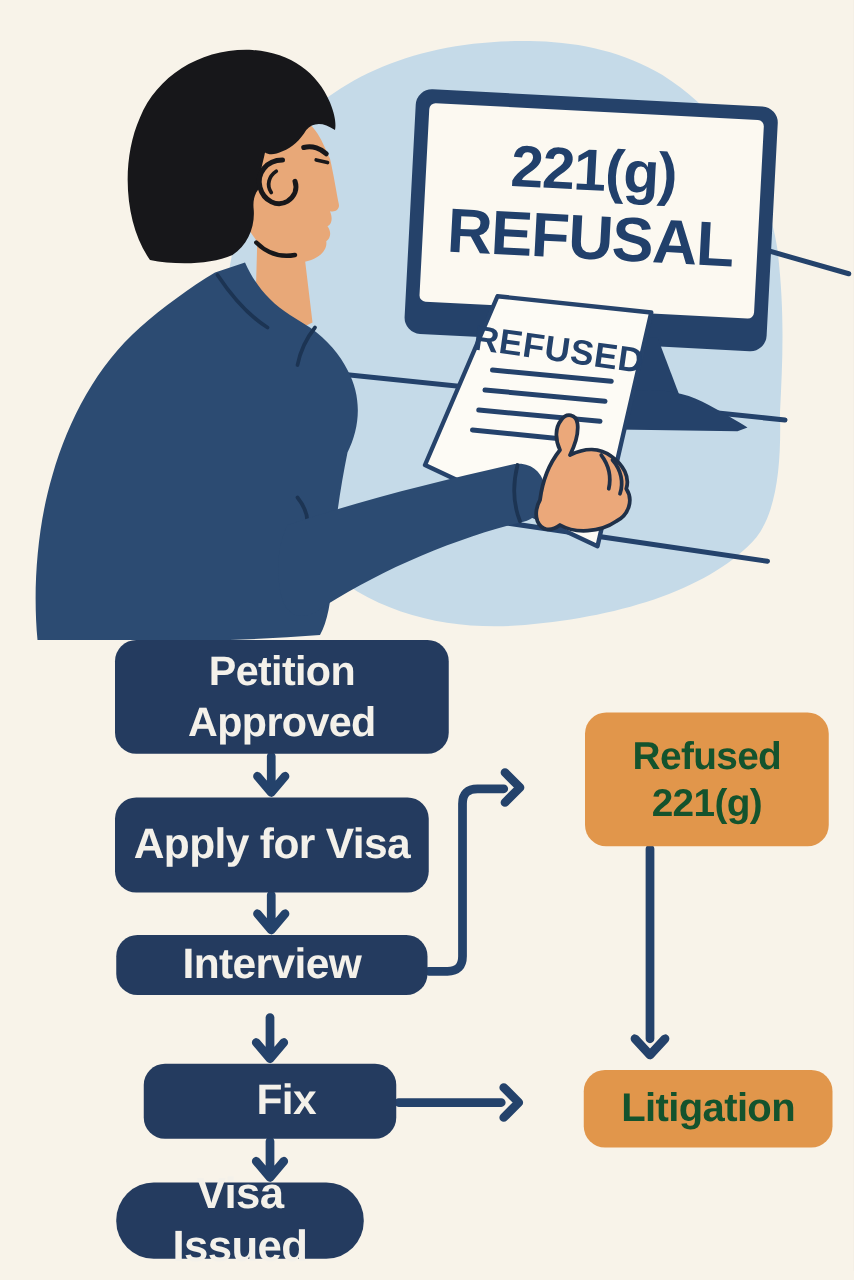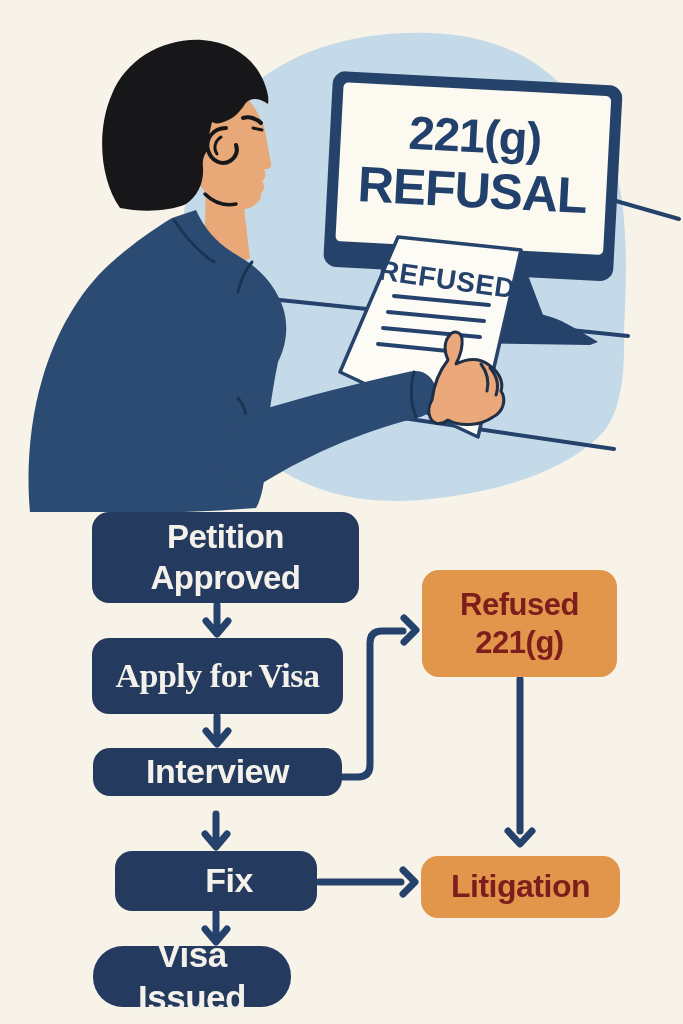--- a/index.html
+++ b/index.html
@@ -29,24 +29,24 @@
     display:flex;align-items:center;justify-content:center;
     text-align:center;
     border-radius:17px;
     font-weight:bold;
     letter-spacing:-0.5px;
     line-height:1.22;
     box-sizing:border-box;
     padding:4px 10px;
   }
   .flow-node.navy{ background:#243b5f; color:#f4f1ea; }
-  .flow-node.orange{ background:#e1964b; color:#7f1d1d; }
+  .flow-node.orange{ background:#e1964b; color:#14532d;margin-left:46px; }
 
   .node-petition { left:92px;  top:512px; width:267px; height:91px;  font-size:33px;}
-  .node-apply    { left:92px;  top:638px; width:251px; height:76px;  font-size:34px;font-family:Liberation Serif, serif;}
+  .node-apply    { left:92px;  top:638px; width:251px; height:76px;  font-size:34px;}
   .node-interview{ left:93px;  top:748px; width:249px; height:48px;  font-size:34px;}
   .node-fix      { left:115px; top:851px; width:202px; height:60px;  font-size:34px;padding-left:36px;}
   .node-visa     { left:93px;  top:946px; width:198px; height:61px;  font-size:35px;border-radius:30px;}
   .node-refused  { left:422px; top:570px; width:195px; height:107px; font-size:31px;}
   .node-litig    { left:421px; top:856px; width:199px; height:62px;  font-size:32px;}
 
   svg text{
     font-family:"Liberation Sans","DejaVu Sans",sans-serif;
     font-weight:bold;
   }

